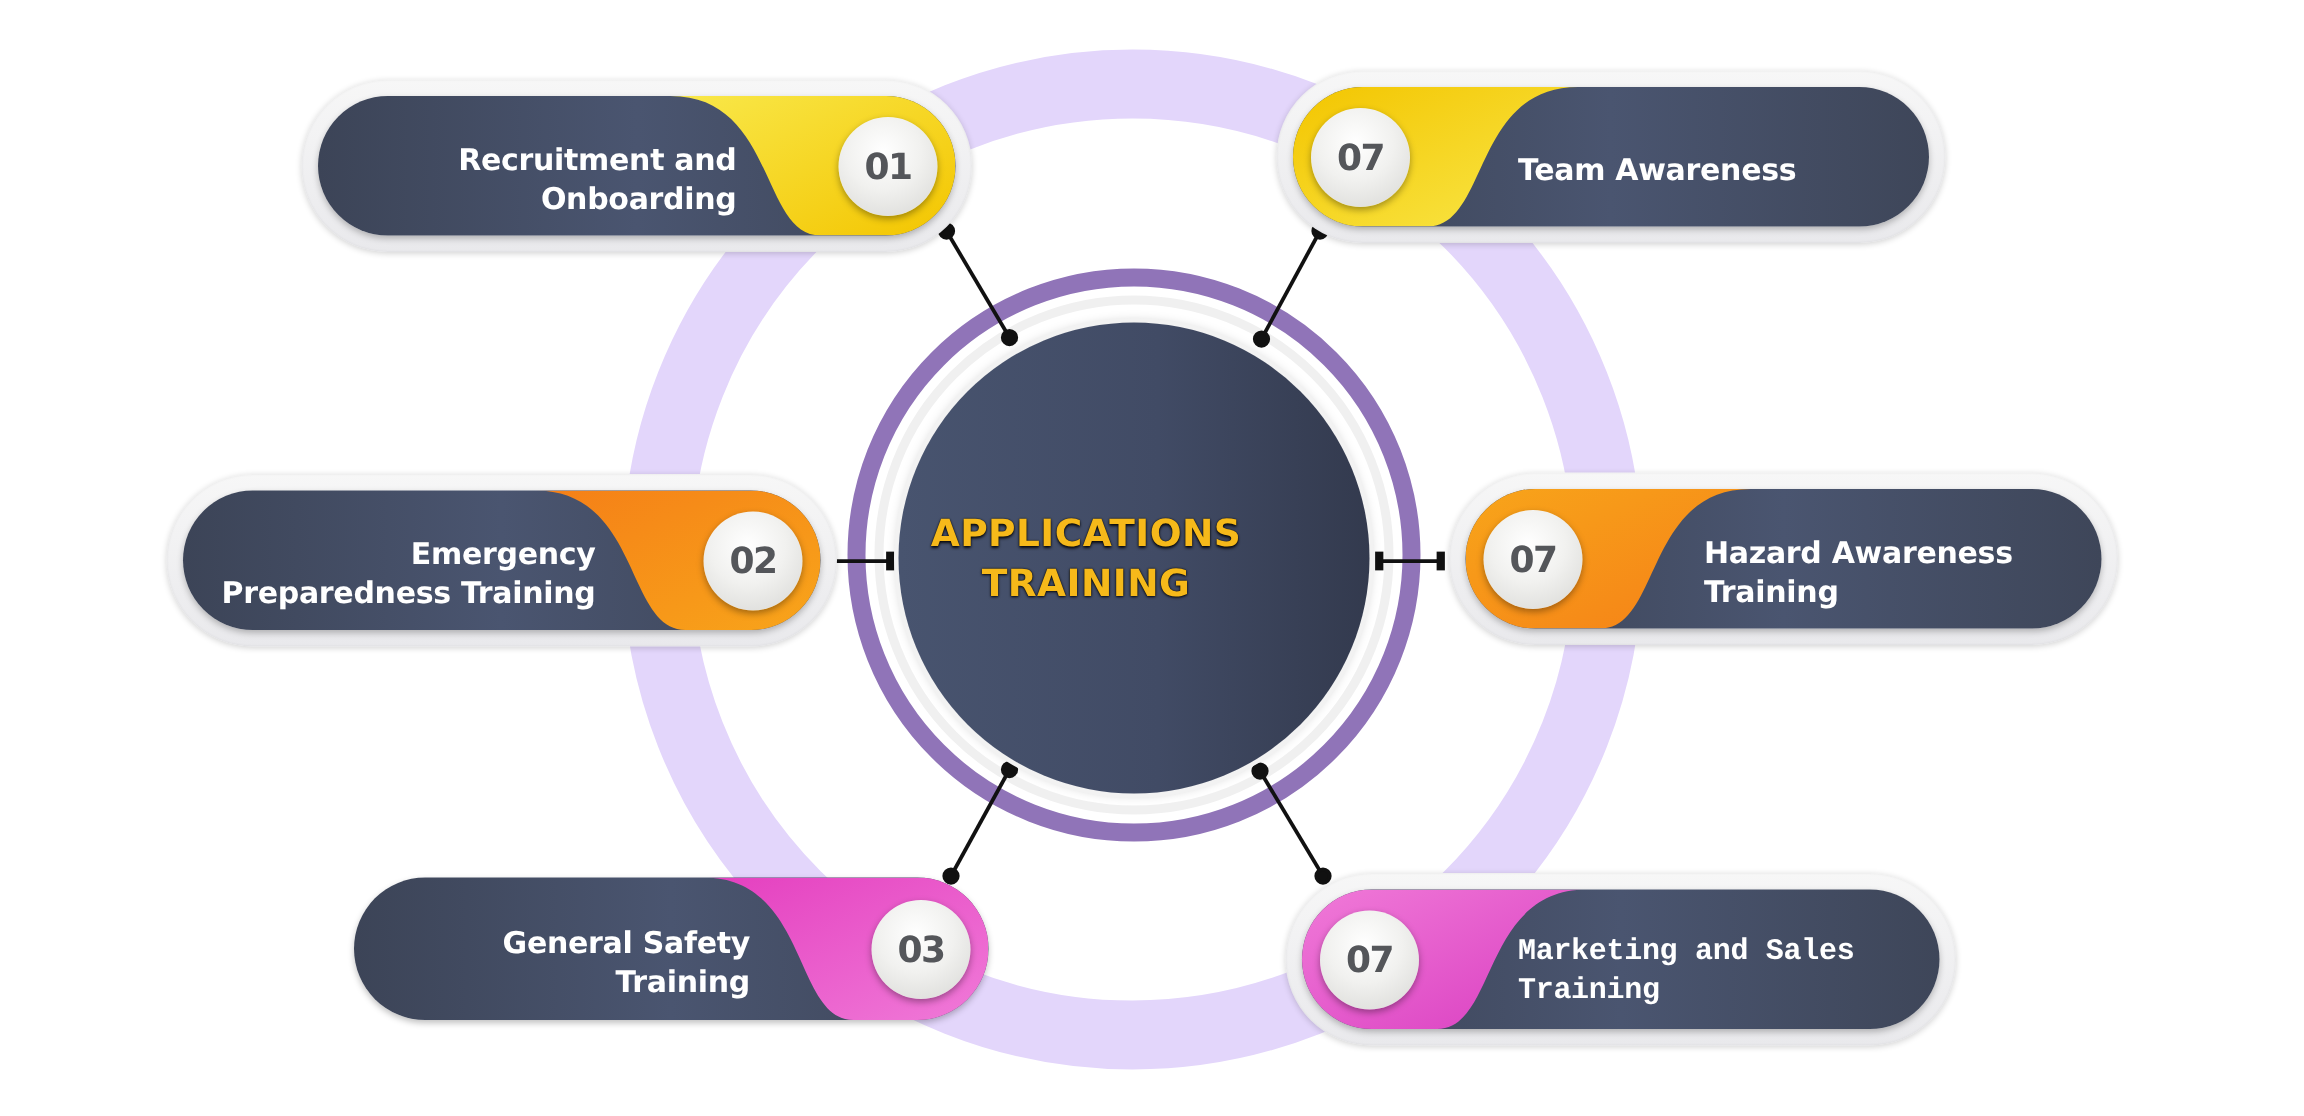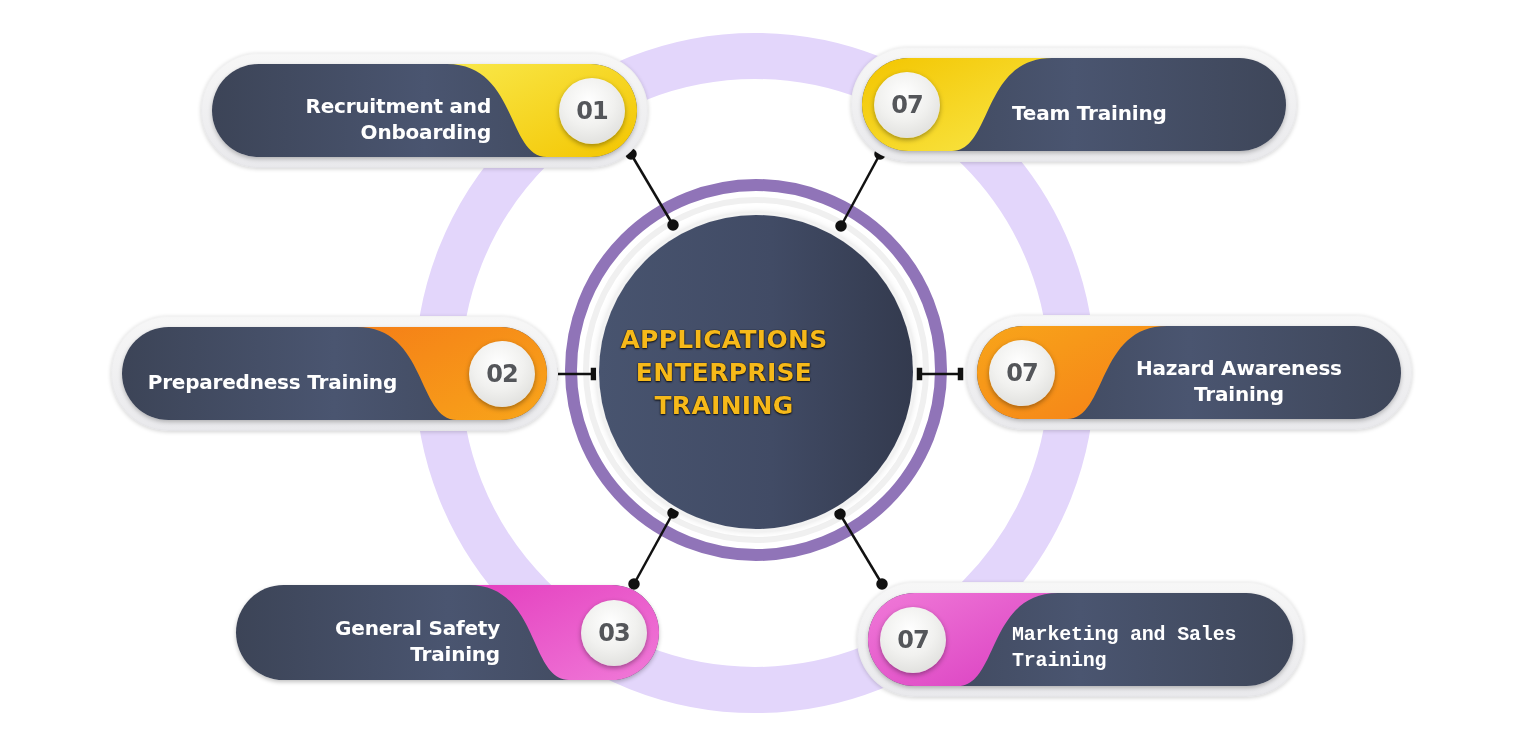--- a/index.html
+++ b/index.html
@@ -170,21 +170,20 @@
     <g stroke="#111" stroke-width="2.5" fill="#111">
       <line x1="840" y1="514" x2="882" y2="584"></line>
       <circle cx="840" cy="514" r="4.5"></circle>
       <circle cx="882" cy="584" r="4.5"></circle>
     </g>
   </svg>
 
   <div class="center-circle">
     <div class="center-title">
       <div>APPLICATIONS</div>
-      <div>ENTERPRISE</div>
       <div>TRAINING</div>
     </div>
   </div>
 
   <div class="card-outer side-left" style="left:201px; top:53px; width:447px; height:115px;">
     <div class="card-inner">
       <div class="swoosh">
         <svg viewBox="0 0 190 94" preserveAspectRatio="none">
           <defs>
             <linearGradient id="gy1" x1="0" y1="0" x2="1" y2="1">
@@ -215,20 +214,21 @@
               <stop offset="1" stop-color="#f8a51a"></stop>
             </linearGradient>
           </defs>
           <path d="M0,0 L190,0 L190,94 L100,94 C60,94 70,0 0,0 Z" fill="url(#go1)"></path>
         </svg>
       </div>
       <div class="badge">
         <span class="badge-num">02</span>
       </div>
       <div class="card-label" style="right:150px;">
+        <span>Emergency</span>
         <span>Preparedness Training</span>
       </div>
     </div>
   </div>
 
   <div class="card-outer side-left noframe" style="left:236px; top:585px; width:423px; height:95px;">
     <div class="card-inner">
       <div class="swoosh">
         <svg viewBox="0 0 190 95" preserveAspectRatio="none">
           <defs>
@@ -260,42 +260,42 @@
               <stop offset="1" stop-color="#f9e84a"></stop>
             </linearGradient>
           </defs>
           <path d="M0,0 L190,0 C120,0 130,94 90,94 L0,94 Z" fill="url(#gy2)"></path>
         </svg>
       </div>
       <div class="badge">
         <span class="badge-num">07</span>
       </div>
       <div class="card-label" style="left:150px;">
-        <span>Team Training</span>
+        <span>Team Awareness</span>
       </div>
     </div>
   </div>
 
   <div class="card-outer side-right" style="left:966px; top:315px; width:446px; height:115px;">
     <div class="card-inner">
       <div class="swoosh">
         <svg viewBox="0 0 190 94" preserveAspectRatio="none">
           <defs>
             <linearGradient id="go2" x1="0" y1="0" x2="1" y2="1">
               <stop offset="0" stop-color="#f8a51a"></stop>
               <stop offset="1" stop-color="#f57f17"></stop>
             </linearGradient>
           </defs>
           <path d="M0,0 L190,0 C120,0 130,94 90,94 L0,94 Z" fill="url(#go2)"></path>
         </svg>
       </div>
       <div class="badge">
         <span class="badge-num">07</span>
       </div>
-      <div class="card-label" style="left:159px;text-align:center;">
+      <div class="card-label" style="left:159px;">
         <span>Hazard Awareness</span>
         <span>Training</span>
       </div>
     </div>
   </div>
 
   <div class="card-outer side-right" style="left:857px; top:582px; width:447px; height:115px;">
     <div class="card-inner">
       <div class="swoosh">
         <svg viewBox="0 0 190 94" preserveAspectRatio="none">

